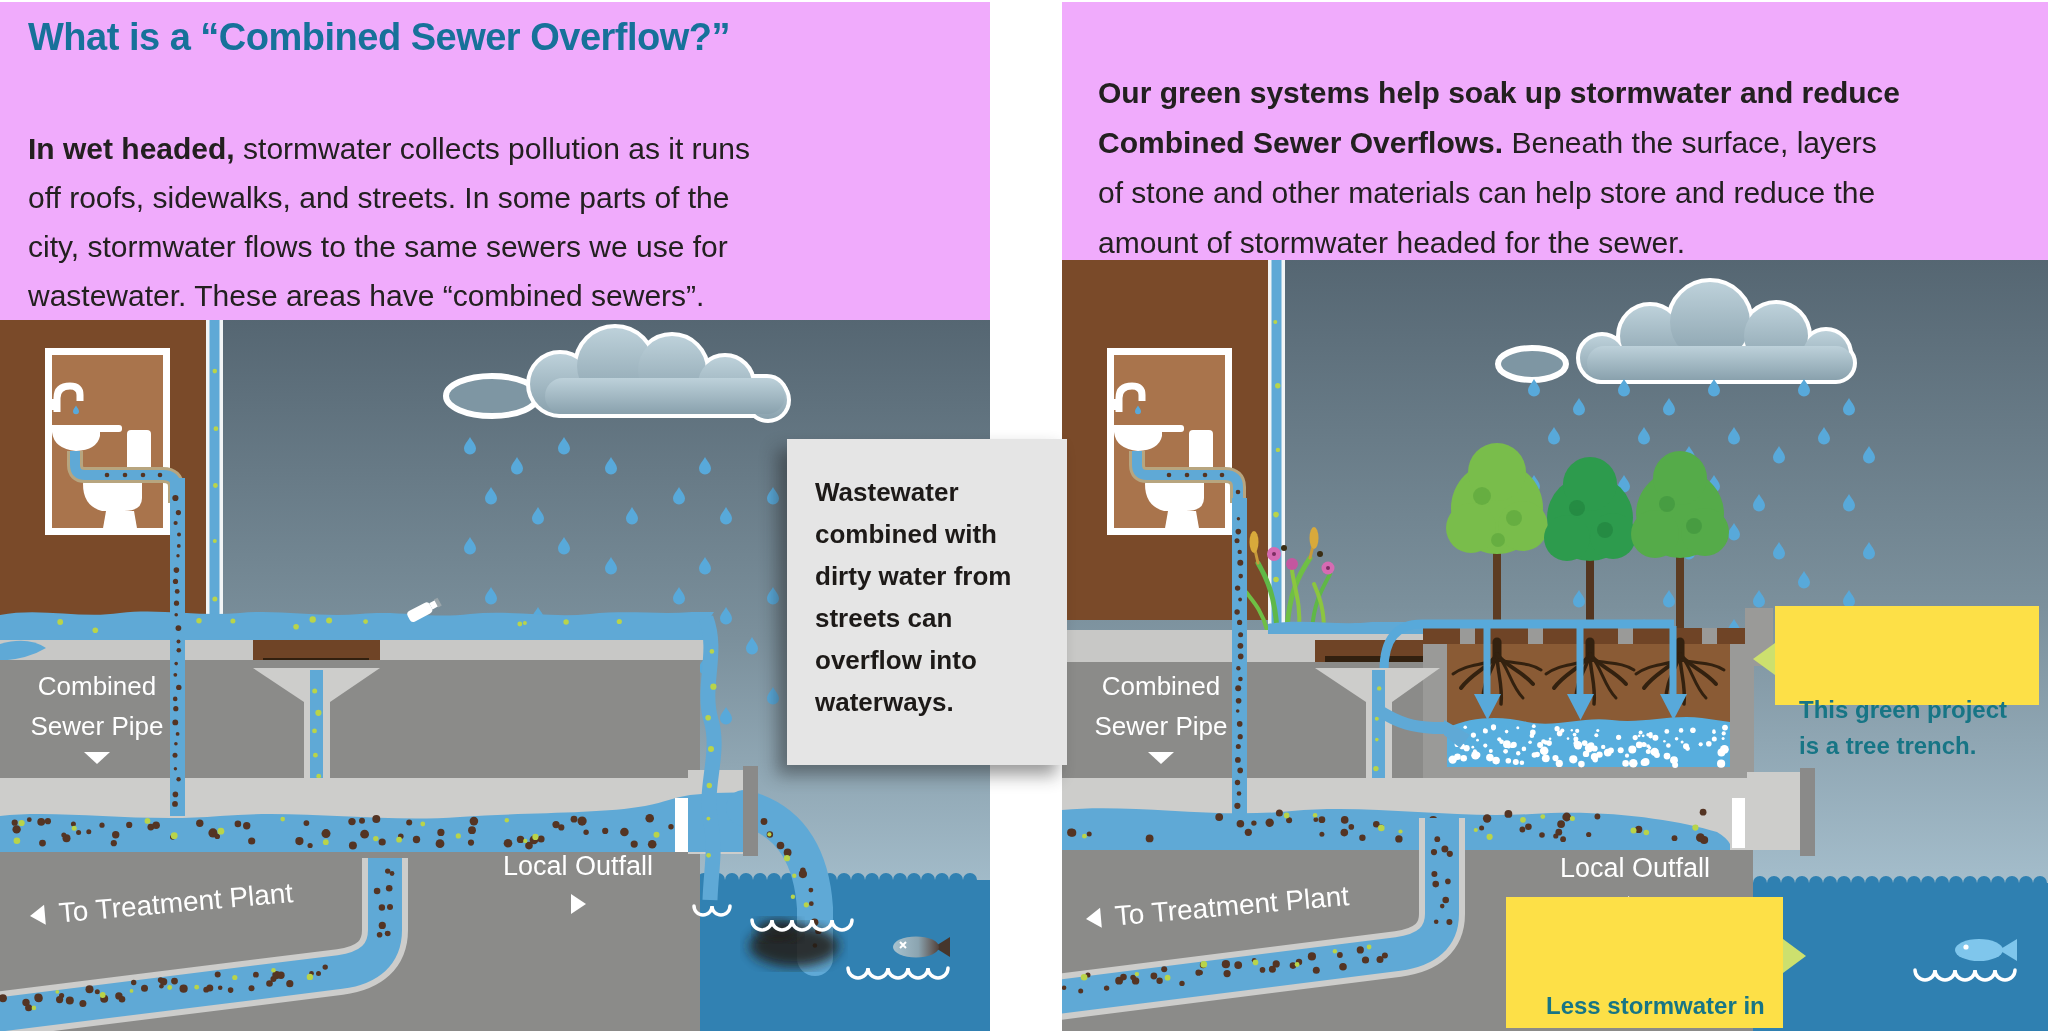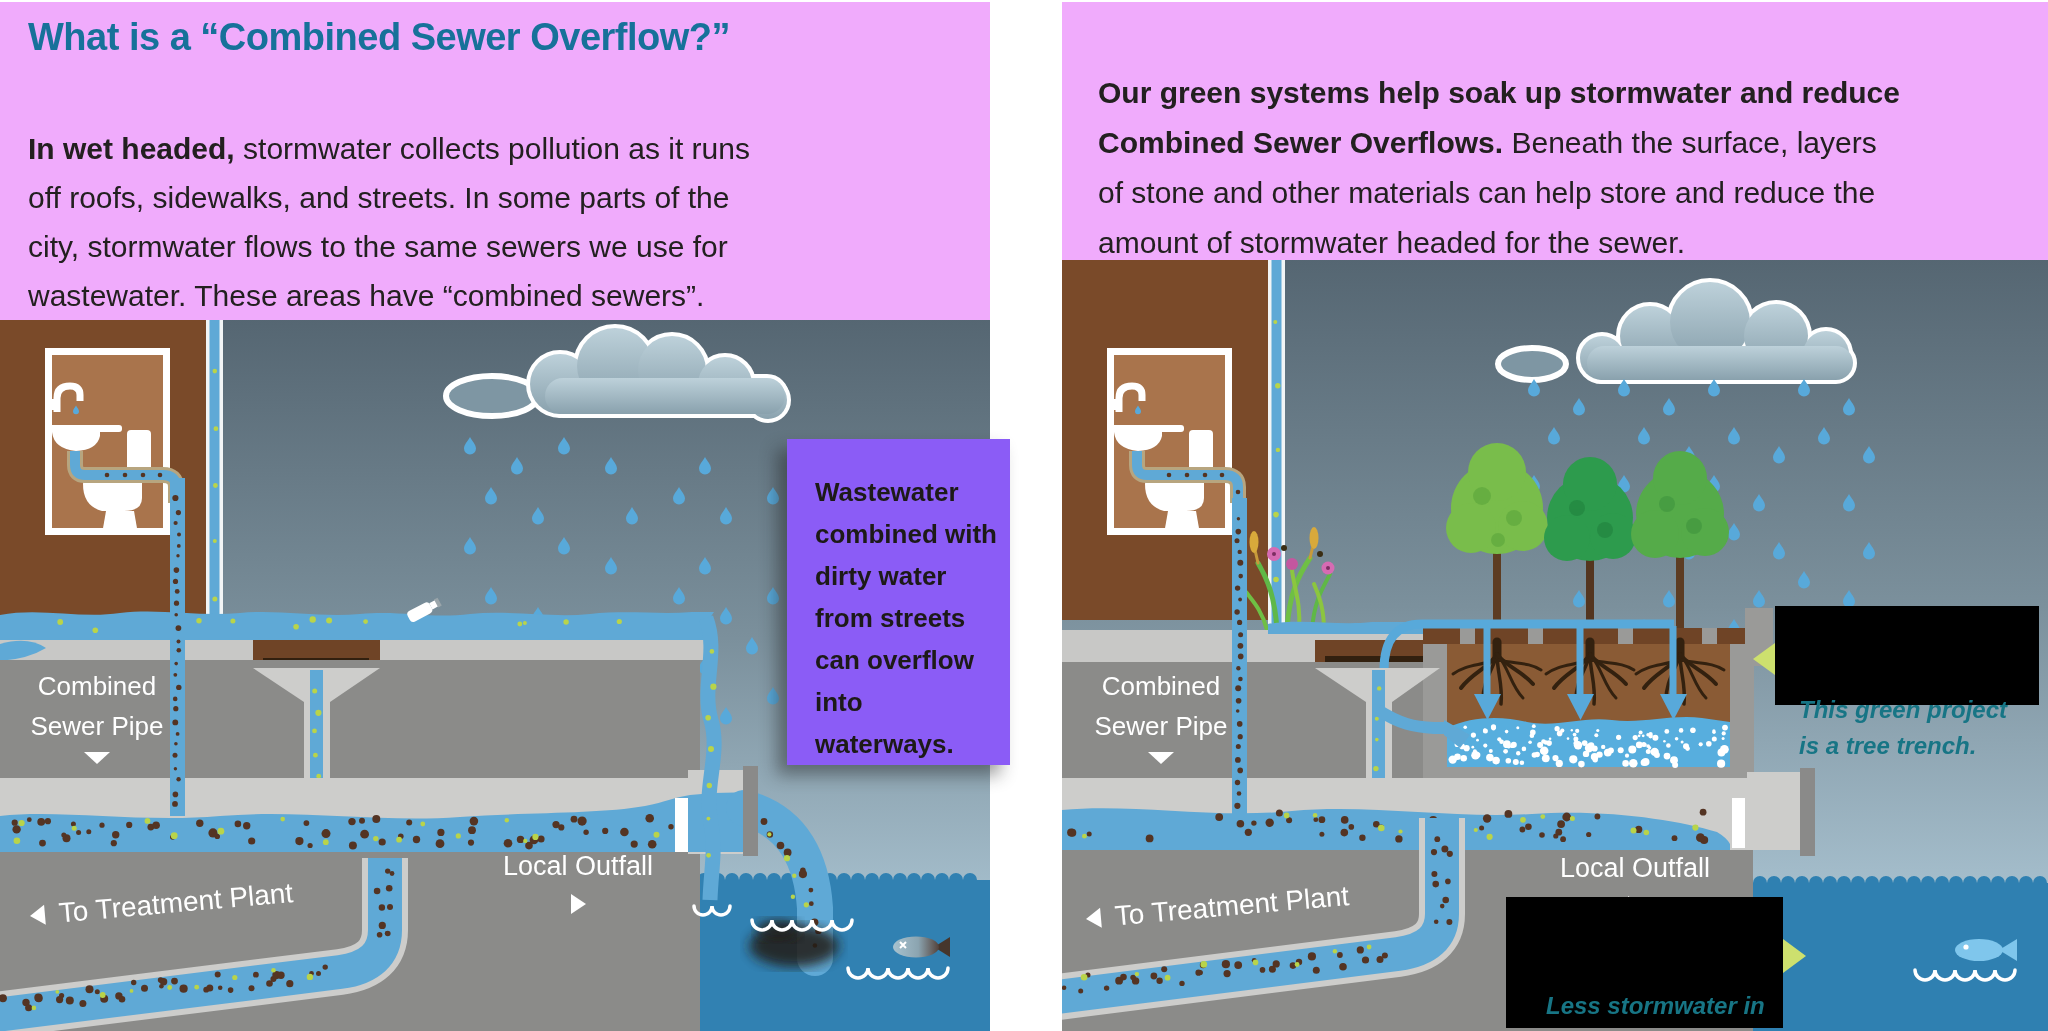--- a/index.html
+++ b/index.html
@@ -27,26 +27,26 @@
   .tri-down{border-left:13px solid transparent;border-right:13px solid transparent;
             border-top:12px solid #fff;}
   .treatment{display:flex;align-items:center;gap:14px;font-size:28px;
              transform:rotate(-5deg);transform-origin:left center;}
   .tri-left{width:0;height:0;border-top:10px solid transparent;border-bottom:10px solid transparent;
             border-right:15px solid #fff;}
   .outfall{display:flex;align-items:center;justify-content:flex-end;gap:12px;font-size:27px;flex-direction:column;}
   .tri-right{width:0;height:0;border-top:10px solid transparent;border-bottom:10px solid transparent;
              border-left:15px solid #fff;}
 
-  .callout-orange{position:absolute;left:787px;top:439px;width:223px;height:326px;
-     background:#8b5cf6;box-shadow:-10px 10px 16px rgba(30,30,30,.45);color:#1d1a18;
+  .callout-orange{position:absolute;left:787px;top:439px;width:280px;height:326px;
+     background:#e5e5e5;box-shadow:-10px 10px 16px rgba(30,30,30,.45);color:#1d1a18;
      font-weight:bold;font-size:26px;line-height:42px;padding:32px 10px 0 28px;
      box-sizing:border-box;z-index:6;}
-  .callout-green{position:absolute;background:#000000;color:#177585;font-weight:bold;
-     z-index:6;white-space:pre-line;box-sizing:border-box;font-style:italic;}
+  .callout-green{position:absolute;background:#fde047;color:#177585;font-weight:bold;
+     z-index:6;white-space:pre-line;box-sizing:border-box;}
   #callout-tree{left:1775px;top:606px;width:264px;height:99px;font-size:24px;
      line-height:36px;padding:14px 0 0 24px;}
   #callout-less{left:1506px;top:897px;width:277px;height:131px;font-size:24px;
      line-height:39px;padding:11px 0 0 40px;}
   .tail-left{position:absolute;left:-22px;top:37px;width:0;height:0;
      border-top:16px solid transparent;border-bottom:16px solid transparent;
      border-right:22px solid #cde06e;}
   .tail-right{position:absolute;right:-23px;top:42px;width:0;height:0;
      border-top:17px solid transparent;border-bottom:17px solid transparent;
      border-left:23px solid #cde06e;}

